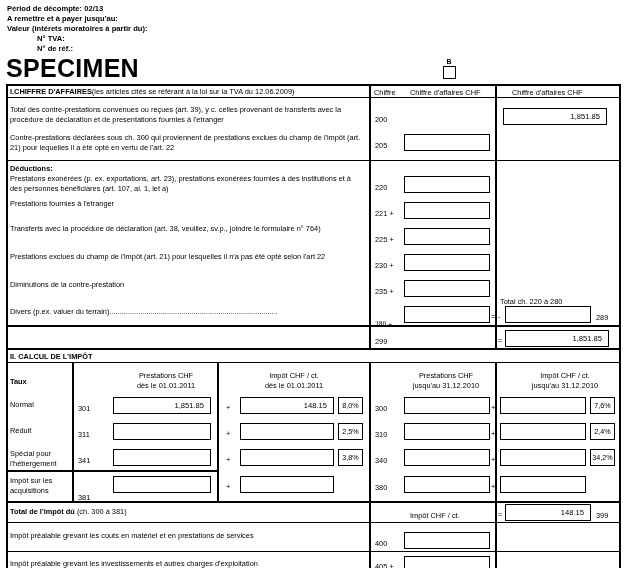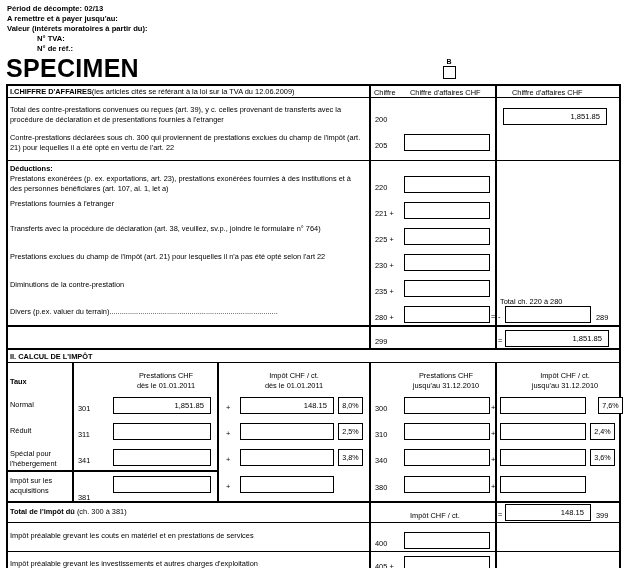--- a/index.html
+++ b/index.html
@@ -199,21 +199,21 @@
 
   <div class="code" style="left:375px; top:235px;">225 +</div>
   <div class="box" style="left:404px; top:228px; width:86px; height:17px;"></div>
 
   <div class="code" style="left:375px; top:261px;">230 +</div>
   <div class="box" style="left:404px; top:254px; width:86px; height:17px;"></div>
 
   <div class="code" style="left:375px; top:287px;">235 +</div>
   <div class="box" style="left:404px; top:280px; width:86px; height:17px;"></div>
 
-  <div class="code" style="left:375px; top:313px;">280 +</div>
+  <div class="code" style="left:375px; top:320px;font-family:Liberation Serif, serif;">280 +</div>
   <div class="box" style="left:404px; top:306px; width:86px; height:17px;"></div>
   <div class="op" style="left:491px; top:313px;">=</div>
 
   <div class="txt" style="left:500px; top:297px;">Total ch. 220 à 280</div>
   <div class="op" style="left:498px; top:313px;">-</div>
   <div class="box" style="left:505px; top:306px; width:86px; height:17px;"></div>
   <div class="code" style="left:596px; top:313px;">289</div>
 
   <div class="code" style="left:375px; top:337px;">299</div>
   <div class="op" style="left:498px; top:337px;">=</div>
@@ -235,21 +235,21 @@
   <div class="txt" style="left:10px; top:400px; width:62px;">Normal</div>
   <div class="code" style="left:78px; top:404px;">301</div>
   <div class="val" style="left:113px; top:397px; width:98px; height:17px;">1,851.85</div>
   <div class="op" style="left:226px; top:404px;">+</div>
   <div class="val" style="left:240px; top:397px; width:94px; height:17px;">148.15</div>
   <div class="rate" style="left:338px; top:397px; width:25px; height:17px;">8,0%</div>
   <div class="code" style="left:375px; top:404px;">300</div>
   <div class="val" style="left:404px; top:397px; width:86px; height:17px;"></div>
   <div class="op" style="left:491px; top:404px;">+</div>
   <div class="val" style="left:500px; top:397px; width:86px; height:17px;"></div>
-  <div class="rate" style="left:590px; top:397px; width:25px; height:17px;margin-left:8px;">7,6%</div>
+  <div class="rate" style="left:590px; top:397px; width:25px; height:17px;">7,6%</div>
 
   <div class="txt" style="left:10px; top:426px; width:62px;">Réduit</div>
   <div class="code" style="left:78px; top:430px;">311</div>
   <div class="val" style="left:113px; top:423px; width:98px; height:17px;"></div>
   <div class="op" style="left:226px; top:430px;">+</div>
   <div class="val" style="left:240px; top:423px; width:94px; height:17px;"></div>
   <div class="rate" style="left:338px; top:423px; width:25px; height:17px;">2,5%</div>
   <div class="code" style="left:375px; top:430px;">310</div>
   <div class="val" style="left:404px; top:423px; width:86px; height:17px;"></div>
   <div class="op" style="left:491px; top:430px;">+</div>
@@ -260,21 +260,21 @@
 l'hébergement</div>
   <div class="code" style="left:78px; top:456px;">341</div>
   <div class="val" style="left:113px; top:449px; width:98px; height:17px;"></div>
   <div class="op" style="left:226px; top:456px;">+</div>
   <div class="val" style="left:240px; top:449px; width:94px; height:17px;"></div>
   <div class="rate" style="left:338px; top:449px; width:25px; height:17px;">3,8%</div>
   <div class="code" style="left:375px; top:456px;">340</div>
   <div class="val" style="left:404px; top:449px; width:86px; height:17px;"></div>
   <div class="op" style="left:491px; top:456px;">+</div>
   <div class="val" style="left:500px; top:449px; width:86px; height:17px;"></div>
-  <div class="rate" style="left:590px; top:449px; width:25px; height:17px;">3,6%</div>
+  <div class="rate" style="left:590px; top:449px; width:25px; height:17px;">34,2%</div>
 
   <div class="txt" style="left:10px; top:476px; width:64px;">Impôt sur les
 acquisitions</div>
   <div class="code" style="left:78px; top:483px;margin-top:10px;">381</div>
   <div class="val" style="left:113px; top:476px; width:98px; height:17px;"></div>
   <div class="op" style="left:226px; top:483px;">+</div>
   <div class="val" style="left:240px; top:476px; width:94px; height:17px;"></div>
   <div class="code" style="left:375px; top:483px;">380</div>
   <div class="val" style="left:404px; top:476px; width:86px; height:17px;"></div>
   <div class="op" style="left:491px; top:483px;">+</div>

